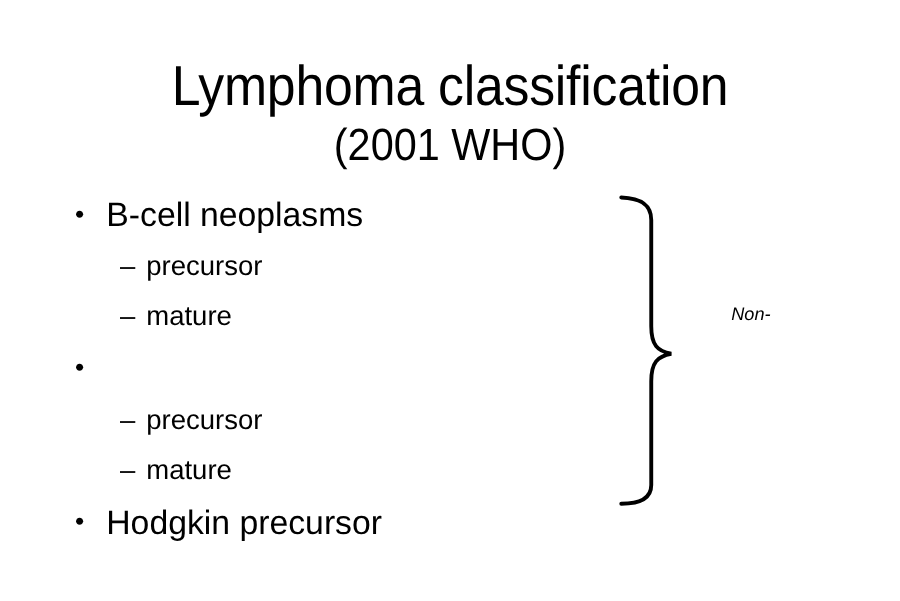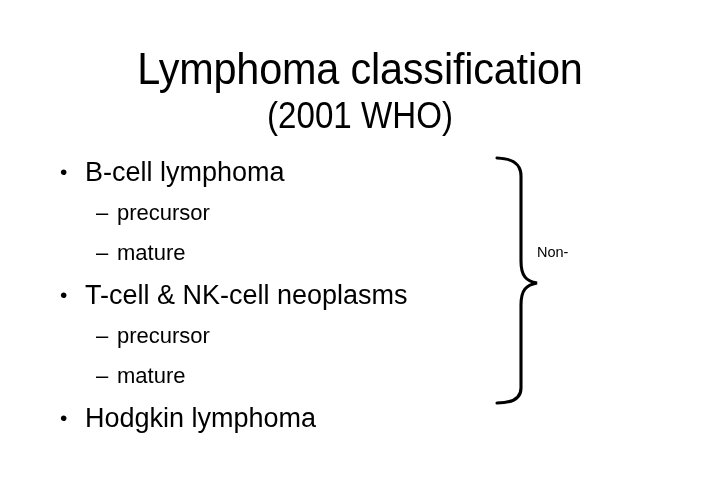--- a/index.html
+++ b/index.html
@@ -92,72 +92,72 @@
     position: absolute;
     left: 488px;
     top: 148px;
     width: 60px;
     height: 264px;
   }
   .brace-group svg { display: block; }
 
   .brace-label {
     position: absolute;
-    left: 537px;
+    left: 585px;
     top: 243px;
     font-size: 14.5px;
     line-height: 19.5px;
     white-space: nowrap;
+    font-style: italic;
   }
 </style>
 </head>
 <body>
 
 <div id="slide">
 
   <div class="title-block">
     <div class="slide-title">Lymphoma classification</div>
     <div class="slide-subtitle">(2001 WHO)</div>
   </div>
 
   <div class="outline">
 
     <div class="lvl1">
       <span class="mark">•</span>
-      <span>B-cell lymphoma</span>
+      <span>B-cell neoplasms</span>
     </div>
 
     <div class="lvl2">
       <span class="mark">–</span>
       <span>precursor</span>
     </div>
 
     <div class="lvl2">
       <span class="mark">–</span>
       <span>mature</span>
     </div>
 
     <div class="lvl1">
       <span class="mark">•</span>
-      <span>T-cell &amp; NK-cell neoplasms</span>
     </div>
 
     <div class="lvl2">
       <span class="mark">–</span>
       <span>precursor</span>
     </div>
 
     <div class="lvl2">
       <span class="mark">–</span>
       <span>mature</span>
     </div>
 
     <div class="lvl1 last">
       <span class="mark">•</span>
-      <span>Hodgkin lymphoma</span>
+      <span>Hodgkin precursor</span>
     </div>
 
   </div>
 
   <div class="brace-group">
     <svg width="60" height="264" viewBox="0 0 60 264" fill="none" xmlns="http://www.w3.org/2000/svg">
       <path d="M9 10 C 22 10.5, 33 14, 33 28 L 33 113 C 33 128, 38 133, 49 135 C 38 137, 33 142, 33 157 L 33 240 C 33 252, 22 255, 9 255" stroke="#000000" stroke-width="3.1" stroke-linecap="round" fill="none"></path>
     </svg>
   </div>
 

